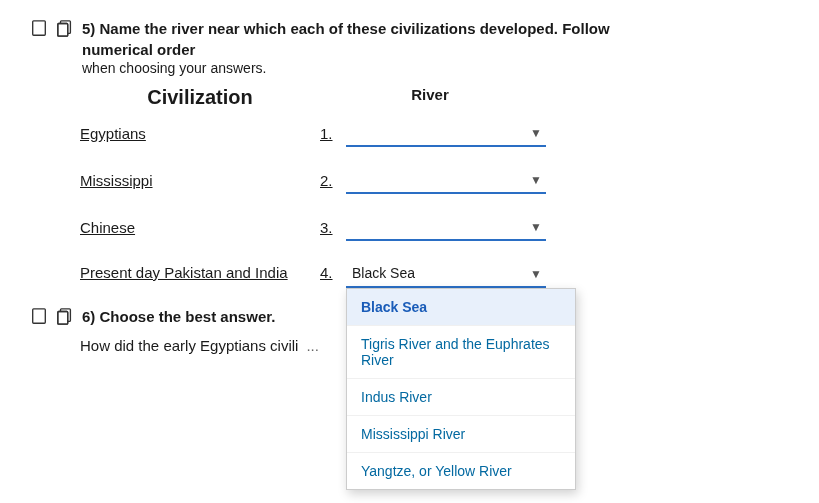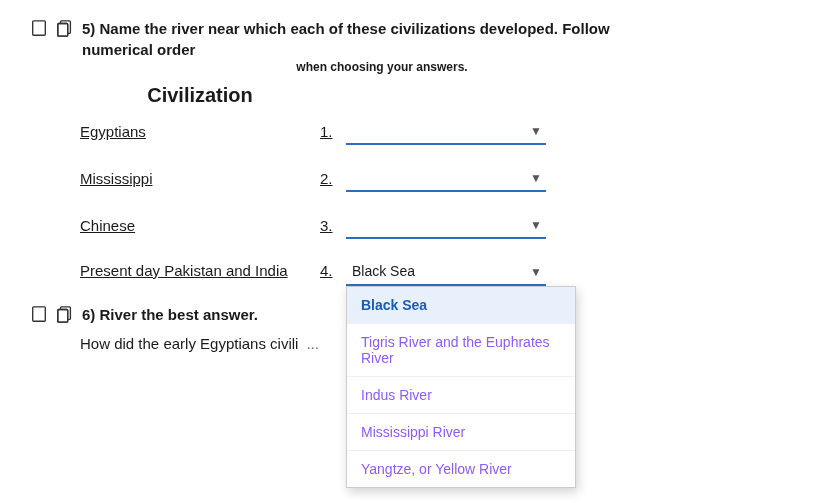--- a/index.html
+++ b/index.html
@@ -47,23 +47,22 @@
     }
 
     .question-text {
       font-weight: bold;
       font-size: 15px;
       line-height: 1.4;
       flex: 1;
     }
 
     .sub-text {
-      font-weight: bold;
-      font-size: 12px;
-      text-align: center;
+      font-weight: normal;
+      font-size: 14px;
     }
 
     
     .table-area {
       position: relative;
       margin-left: 50px;
     }
 
     .table-headers {
       display: flex;
@@ -147,21 +146,21 @@
       background: #fff;
       border: 1px solid #ccc;
       box-shadow: 2px 4px 10px rgba(0,0,0,0.18);
       z-index: 100;
     }
 
     .dropdown-menu-item {
       padding: 10px 14px;
       font-size: 14px;
       cursor: pointer;
-      color: #8b5cf6;
+      color: #0369a1;
       border-bottom: 1px solid #f0f0f0;
     }
 
     .dropdown-menu-item:last-child {
       border-bottom: none;
     }
 
     .dropdown-menu-item.selected {
       background: #e8f0fb;
       font-weight: bold;
@@ -196,20 +195,21 @@
       </svg>
       <div>
         <div class="question-text">5) Name the river near which each of these civilizations developed. Follow numerical order</div>
         <div class="sub-text">when choosing your answers.</div>
       </div>
     </div>
 
     <div class="table-area">
       <div class="table-headers">
         <div class="col-civilization">Civilization</div>
+        <div class="col-river">River</div>
       </div>
 
       <div class="table-rows">
 
         <div class="table-row-item">
           <div class="civ-name">Egyptians</div>
           <span class="row-number">1.</span>
           <div class="dropdown-input" style="position:relative;">
             <input type="text" value="" readonly="" style="border-top: none; border-right: none; border-left: none; border-image: initial; border-bottom: 2px solid rgb(42, 110, 196); width: 200px; height: 28px; font-size: 14px; padding: 2px 22px 2px 6px; cursor: pointer; outline: none;">
             <span class="dropdown-arrow">▼</span>
@@ -261,21 +261,21 @@
     <div class="question-header">
       <svg class="icon-bookmark" viewBox="0 0 20 20" fill="none" xmlns="http://www.w3.org/2000/svg">
         <rect x="3" y="2" width="14" height="16" rx="1" stroke="#333" stroke-width="1.5" fill="none"></rect>
       </svg>
       <svg class="icon-copy" viewBox="0 0 20 20" fill="none" xmlns="http://www.w3.org/2000/svg">
         <rect x="5" y="2" width="11" height="14" rx="1" stroke="#333" stroke-width="1.5" fill="none"></rect>
         <rect x="2" y="5" width="11" height="14" rx="1" stroke="#333" stroke-width="1.5" fill="white"></rect>
         <rect x="2" y="5" width="11" height="14" rx="1" stroke="#333" stroke-width="1.5" fill="none"></rect>
       </svg>
       <span class="question-text">
-        <span>6)</span>&nbsp;<span>River the best answer.</span>
+        <span>6)</span>&nbsp;<span>Choose the best answer.</span>
       </span>
     </div>
     <div class="q6-text" style="display:flex;align-items:flex-end;gap:8px;">
       <span>How did the early Egyptians civili</span>
         <span style="color:#666;"> ... </span>
     </div>
 
     <div style="margin-left:380px; margin-top:2px; font-size:15px; color:#1a1a1a;">riculture.</div>
   </div>
 

